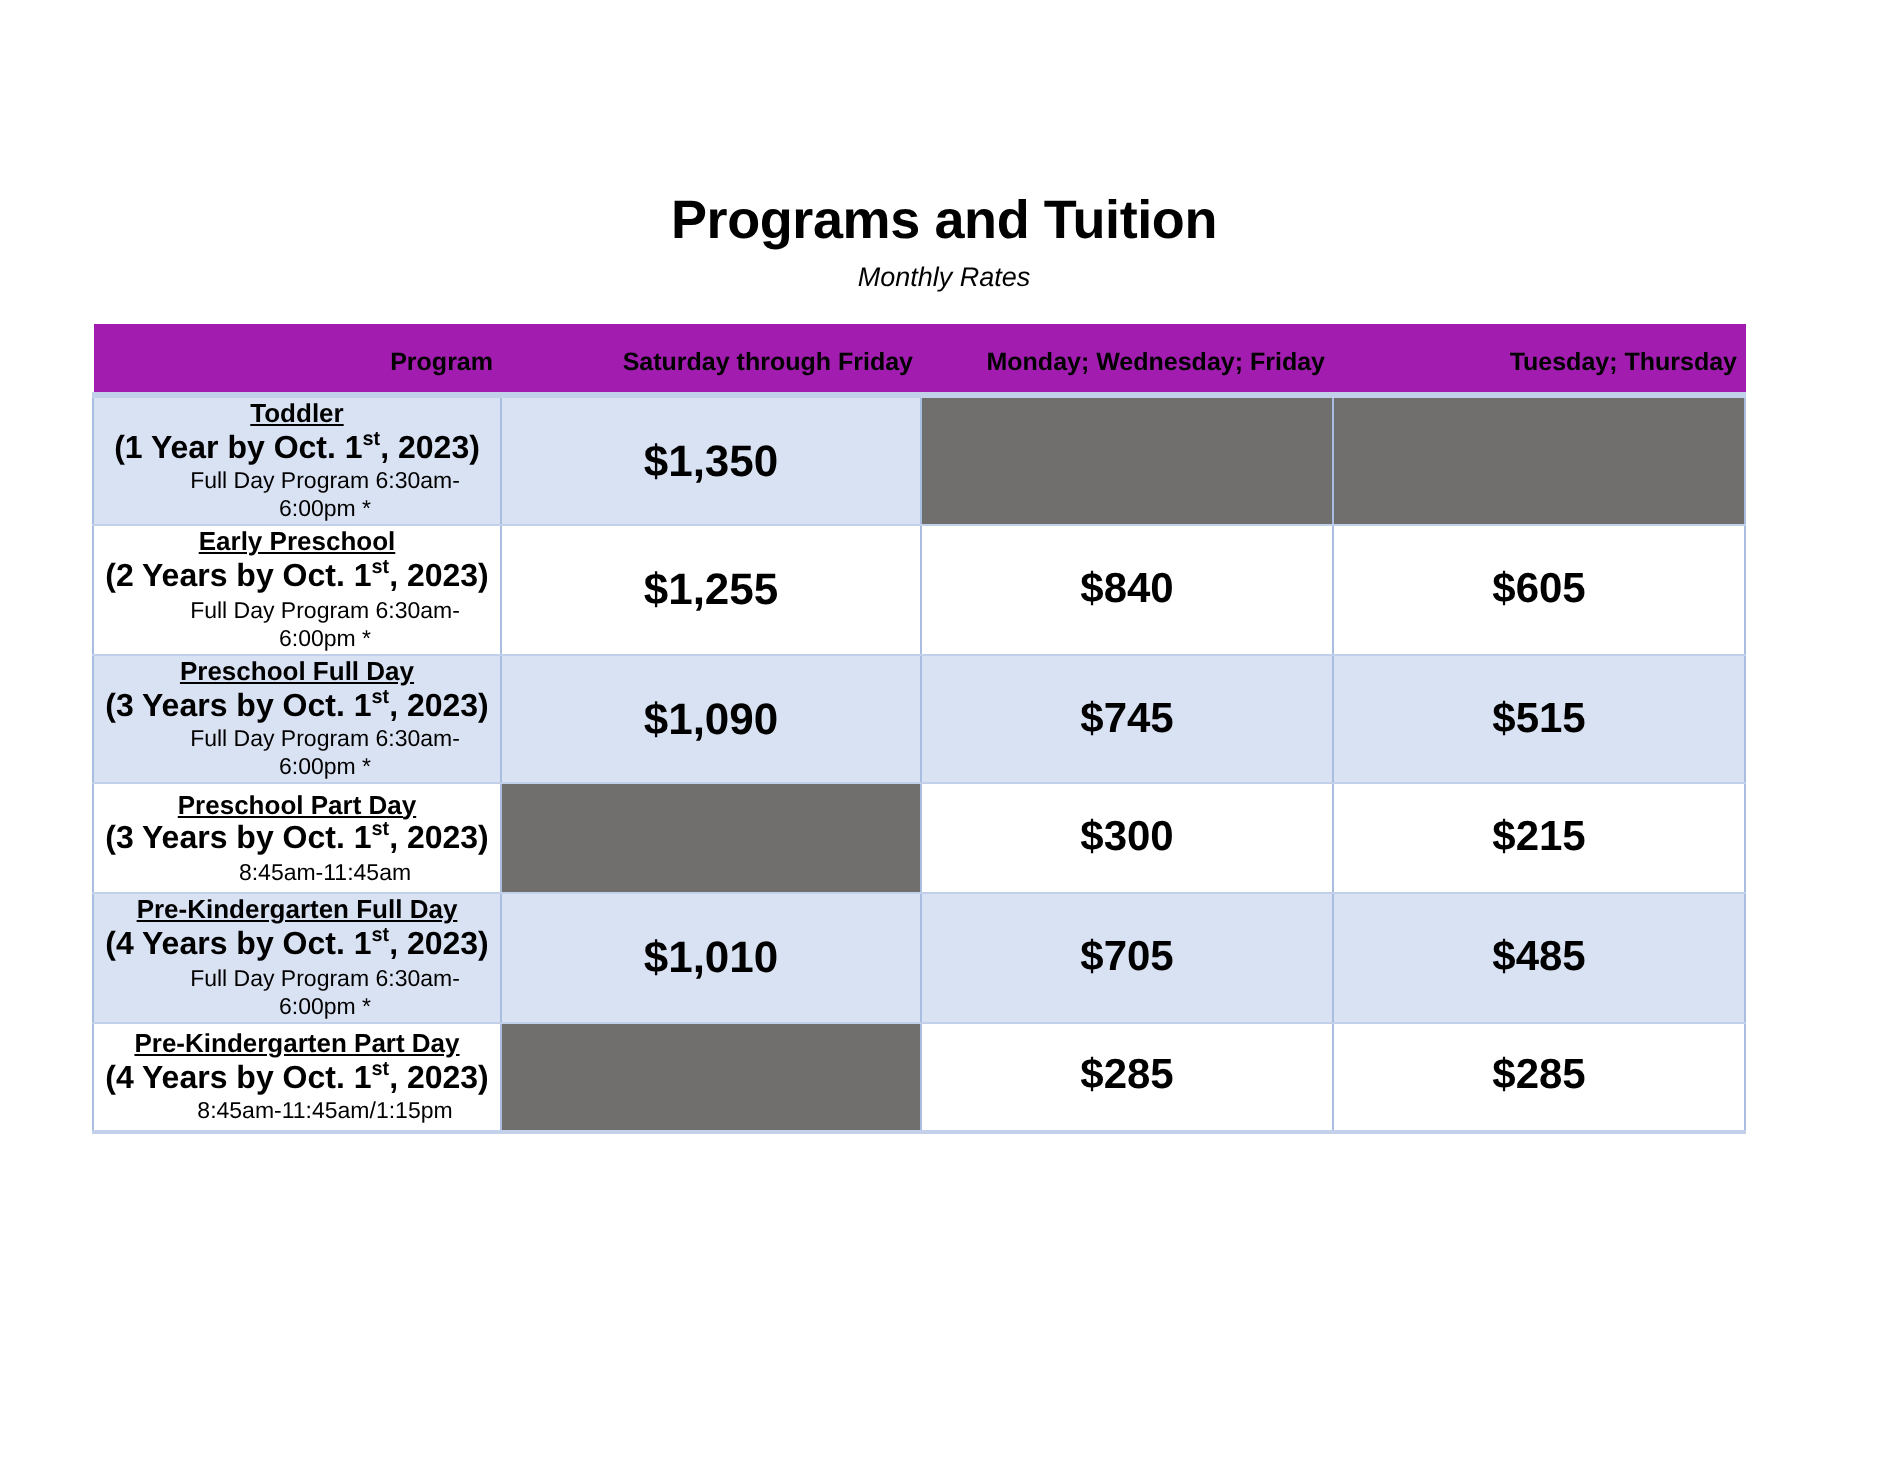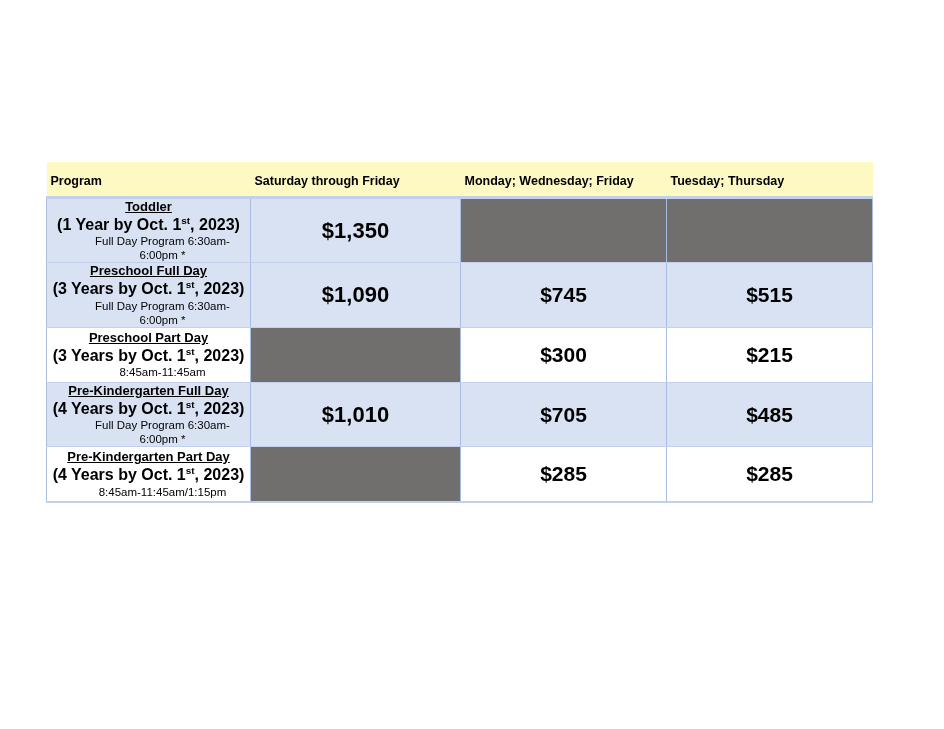--- a/index.html
+++ b/index.html
@@ -55,26 +55,26 @@
     table-layout: fixed;
   }
   .tuition-table col.c-program { width: 204px; }
   .tuition-table col.c-mf      { width: 210px; }
   .tuition-table col.c-mwf     { width: 206px; }
   .tuition-table col.c-tt      { width: 206px; }
 
   .tuition-table thead th {
     font-size: 12.5px;
     font-weight: bold;
-    text-align: left;
+    text-align: right;
     padding: 0 4px 8px 4px;
     vertical-align: bottom;
     height: 26px;
     border: none;
-    background: #fef9c3;
+    background: #a21caf;
   }
   .tuition-table thead tr.head-row th {
     border-bottom: 3px solid #c3d0ea;
   }
 
   .tuition-table tbody td {
     height: 55px;
     border-left: 1px solid #a8bde0;
     border-right: 1px solid #a8bde0;
     border-top: 1px solid #c3d0ea;
@@ -140,20 +140,24 @@
     font-size: 13px;
     font-style: italic;
     line-height: 1.3;
   }
 </style>
 </head>
 <body>
 
 <div class="page">
 
+  <div class="title-block">
+    <h1 class="doc-title">Programs and Tuition</h1>
+    <div class="doc-subtitle">Monthly Rates</div>
+  </div>
 
   <table class="tuition-table">
     <colgroup>
       <col class="c-program">
       <col class="c-mf">
       <col class="c-mwf">
       <col class="c-tt">
     </colgroup>
     <thead>
       <tr class="head-row">
@@ -167,20 +171,30 @@
         <tr class="row-shaded">
           <td class="prog-cell">
             <span class="prog-name">Toddler</span>
             <span class="prog-age"><span>(1 Year by Oct. 1</span><sup class="sup">st</sup><span>, 2023)</span></span>
             <span class="prog-hours">Full Day Program 6:30am-6:00pm *</span>
           </td>
           <td><span class="price price-big">$1,350</span></td>
           <td class="blocked"></td>
           <td class="blocked"></td>
         </tr>
+        <tr class="row-plain">
+          <td class="prog-cell">
+            <span class="prog-name">Early Preschool</span>
+            <span class="prog-age"><span>(2 Years by Oct. 1</span><sup class="sup">st</sup><span>, 2023)</span></span>
+            <span class="prog-hours">Full Day Program 6:30am-6:00pm *</span>
+          </td>
+          <td><span class="price price-big">$1,255</span></td>
+          <td><span class="price">$840</span></td>
+          <td><span class="price">$605</span></td>
+        </tr>
         <tr class="row-shaded">
           <td class="prog-cell">
             <span class="prog-name">Preschool Full Day</span>
             <span class="prog-age"><span>(3 Years by Oct. 1</span><sup class="sup">st</sup><span>, 2023)</span></span>
             <span class="prog-hours">Full Day Program 6:30am-6:00pm *</span>
           </td>
           <td><span class="price price-big">$1,090</span></td>
           <td><span class="price">$745</span></td>
           <td><span class="price">$515</span></td>
         </tr>

